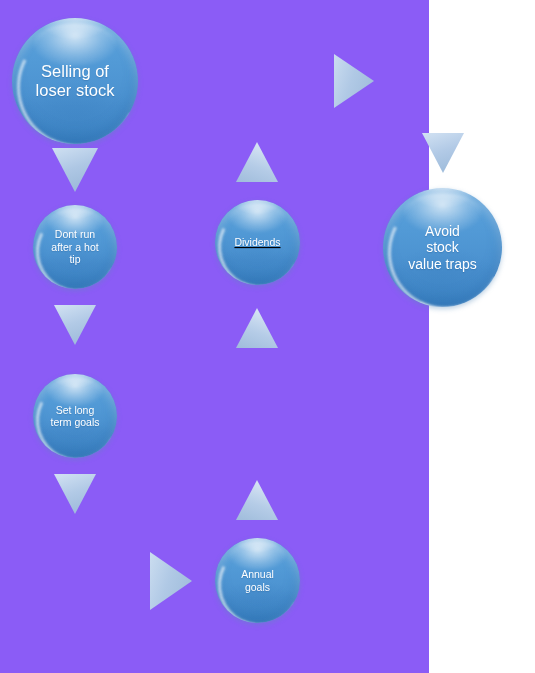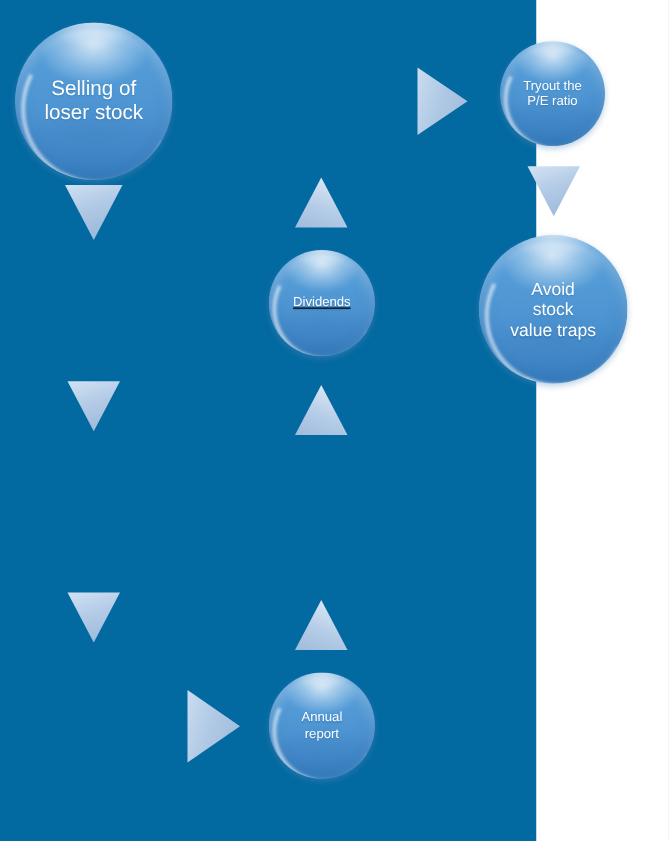--- a/index.html
+++ b/index.html
@@ -10,21 +10,21 @@
   body {
     width: 535px;
     height: 673px;
     font-family: "Liberation Sans", sans-serif;
     overflow: hidden;
   }
   #canvas {
     position: relative;
     width: 429px;
     height: 673px;
-    background: #0369a1;
+    background: #8b5cf6;
   }
 
   
   .node {
     position: absolute;
     border-radius: 50%;
     background:
       radial-gradient(ellipse 75% 55% at 50% -8%, rgba(255,255,255,0.92) 0%, rgba(255,255,255,0.45) 22%, rgba(255,255,255,0.0) 46%),
       radial-gradient(ellipse 120% 120% at 50% 115%, rgba(40,110,175,0.55) 0%, rgba(40,110,175,0.0) 55%),
       linear-gradient(180deg, #5ba3dd 0%, #529ad6 35%, #4a90cf 70%, #4b92d1 100%);
@@ -105,34 +105,43 @@
         <linearGradient id="gdown1" x1="0" y1="0" x2="0.35" y2="1">
           <stop offset="0%" stop-color="#cfe0f2"></stop>
           <stop offset="55%" stop-color="#aec7e4"></stop>
           <stop offset="100%" stop-color="#9dbada"></stop>
         </linearGradient>
       </defs>
       <polygon points="2,2 48,2 25,46" fill="url(#gdown1)"></polygon>
     </svg>
   </div>
 
+  <div class="node size-sm" style="left:33px; top:205px; width:84px; height:84px;">
+    <span class="label">Dont run
+after a hot
+tip</span>
+  </div>
 
   <div class="arrow" style="left:52px; top:303px;">
     <svg width="46" height="44" viewBox="0 0 46 44">
       <defs>
         <linearGradient id="gdown2" x1="0" y1="0" x2="0.35" y2="1">
           <stop offset="0%" stop-color="#d2e2f3"></stop>
           <stop offset="55%" stop-color="#b2cae6"></stop>
           <stop offset="100%" stop-color="#a0bddc"></stop>
         </linearGradient>
       </defs>
       <polygon points="2,2 44,2 23,42" fill="url(#gdown2)"></polygon>
     </svg>
   </div>
 
+  <div class="node size-sm" style="left:33px; top:374px; width:84px; height:84px;">
+    <span class="label">Set long
+term goals</span>
+  </div>
 
   <div class="arrow" style="left:52px; top:472px;">
     <svg width="46" height="44" viewBox="0 0 46 44">
       <defs>
         <linearGradient id="gdown3" x1="0" y1="0" x2="0.35" y2="1">
           <stop offset="0%" stop-color="#d2e2f3"></stop>
           <stop offset="55%" stop-color="#b2cae6"></stop>
           <stop offset="100%" stop-color="#a0bddc"></stop>
         </linearGradient>
       </defs>
@@ -194,40 +203,36 @@
           <stop offset="50%" stop-color="#b5ccE7"></stop>
           <stop offset="100%" stop-color="#d6e4f4"></stop>
         </linearGradient>
       </defs>
       <polygon points="23,2 44,42 2,42" fill="url(#gup3)"></polygon>
     </svg>
   </div>
 
   <div class="node size-sm" style="left:215px; top:538px; width:85px; height:85px;">
     <span class="label">Annual
-report</span>
+goals</span>
   </div>
 
   <div class="arrow" style="left:332px; top:52px;">
     <svg width="44" height="58" viewBox="0 0 44 58">
       <defs>
         <linearGradient id="gright1" x1="0" y1="0" x2="1" y2="0.45">
           <stop offset="0%" stop-color="#cbddf0"></stop>
           <stop offset="55%" stop-color="#b0c9e5"></stop>
           <stop offset="100%" stop-color="#a3bfdd"></stop>
         </linearGradient>
       </defs>
       <polygon points="2,2 42,29 2,56" fill="url(#gright1)"></polygon>
     </svg>
   </div>
 
-  <div class="node size-sm" style="left:400px; top:33px; width:84px; height:84px;">
-    <span class="label">Tryout the
-P/E ratio</span>
-  </div>
 
   <div class="arrow" style="left:420px; top:131px;">
     <svg width="46" height="44" viewBox="0 0 46 44">
       <defs>
         <linearGradient id="gdown4" x1="0" y1="0" x2="0.35" y2="1">
           <stop offset="0%" stop-color="#d2e2f3"></stop>
           <stop offset="55%" stop-color="#b2cae6"></stop>
           <stop offset="100%" stop-color="#a0bddc"></stop>
         </linearGradient>
       </defs>

